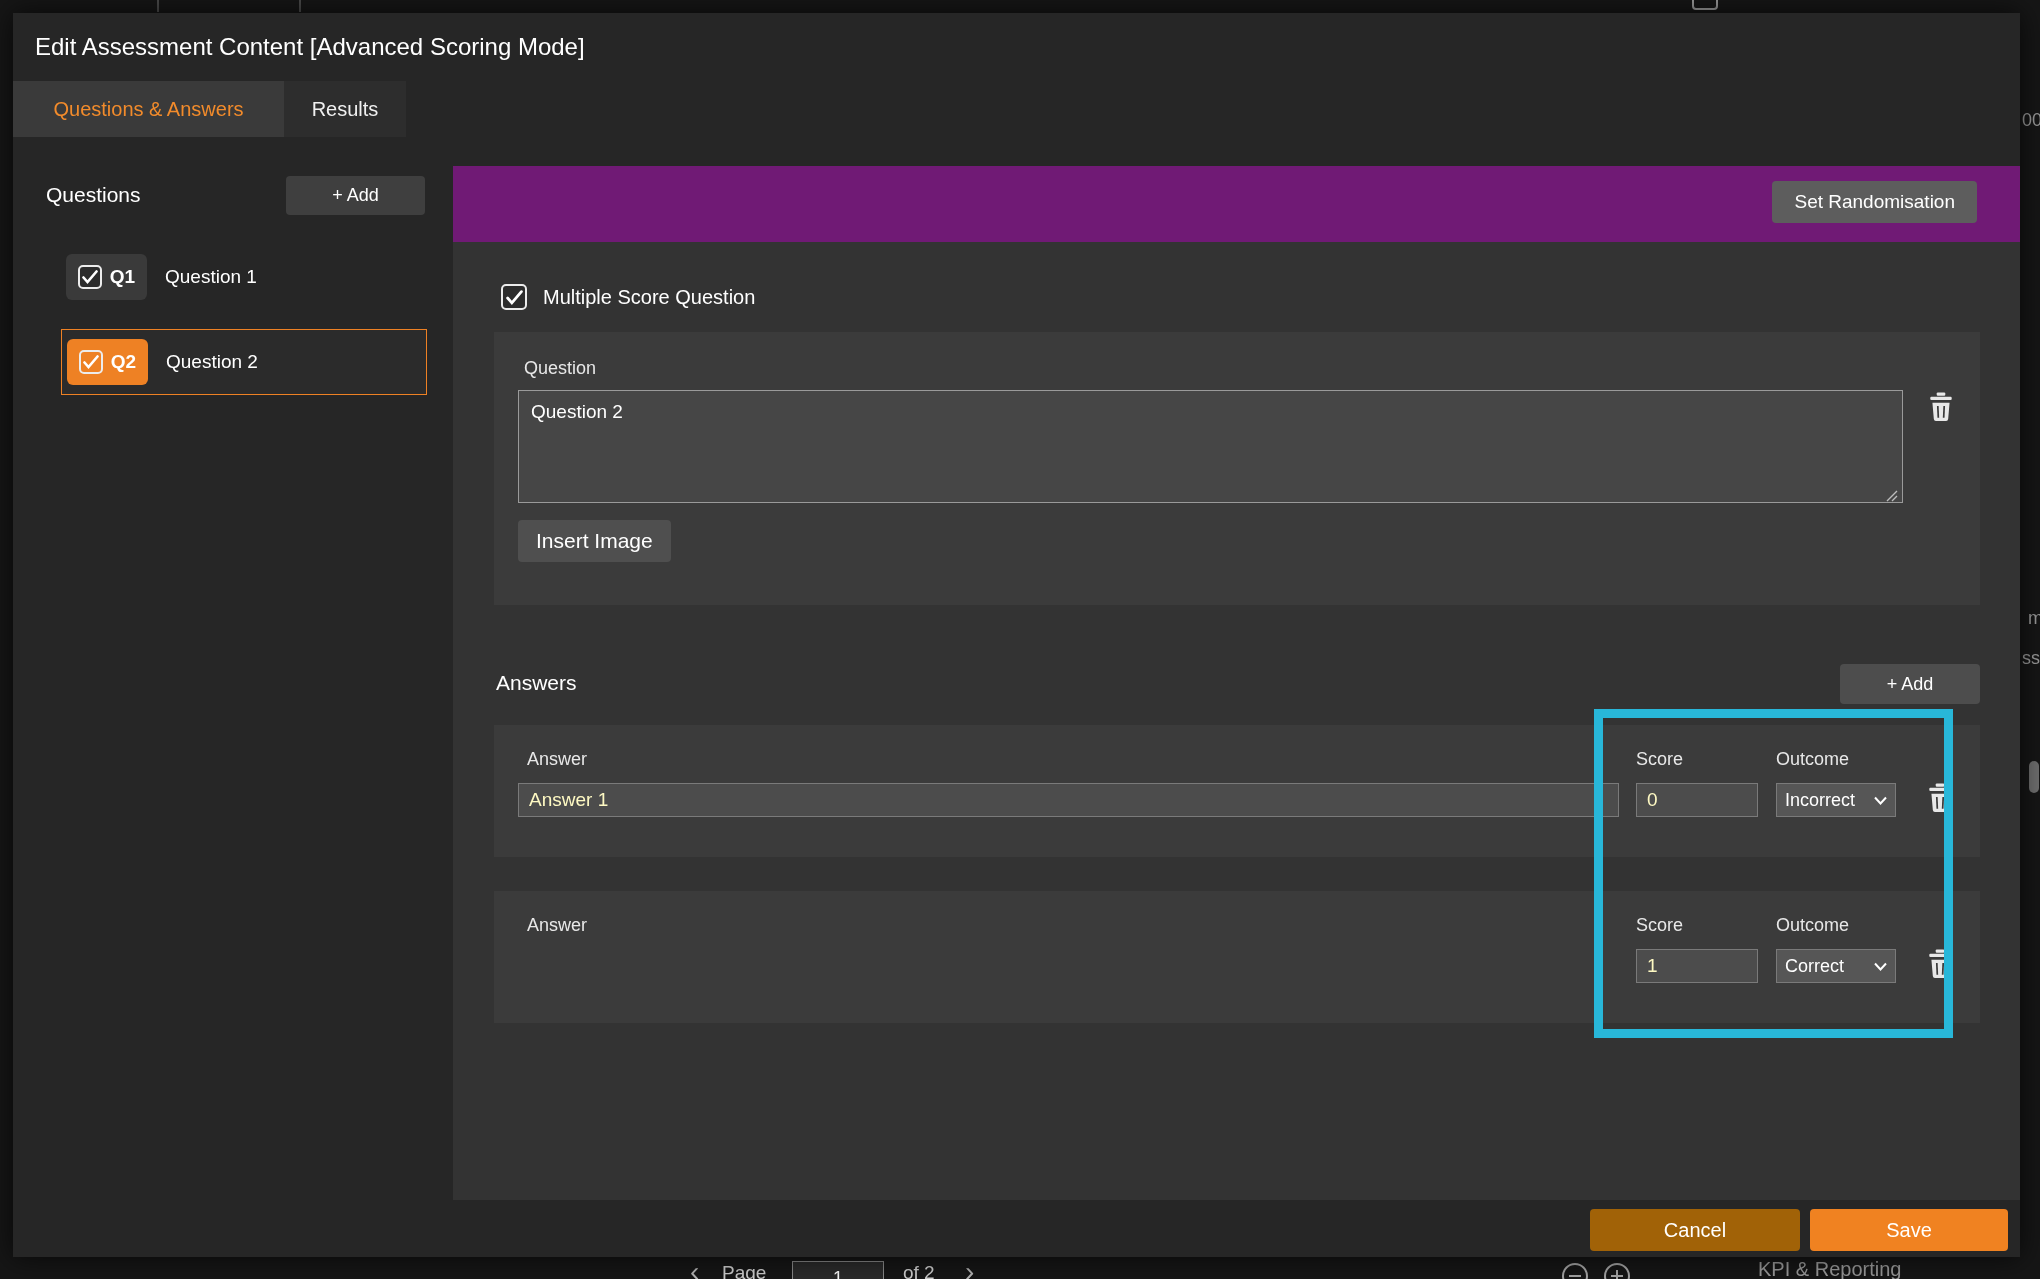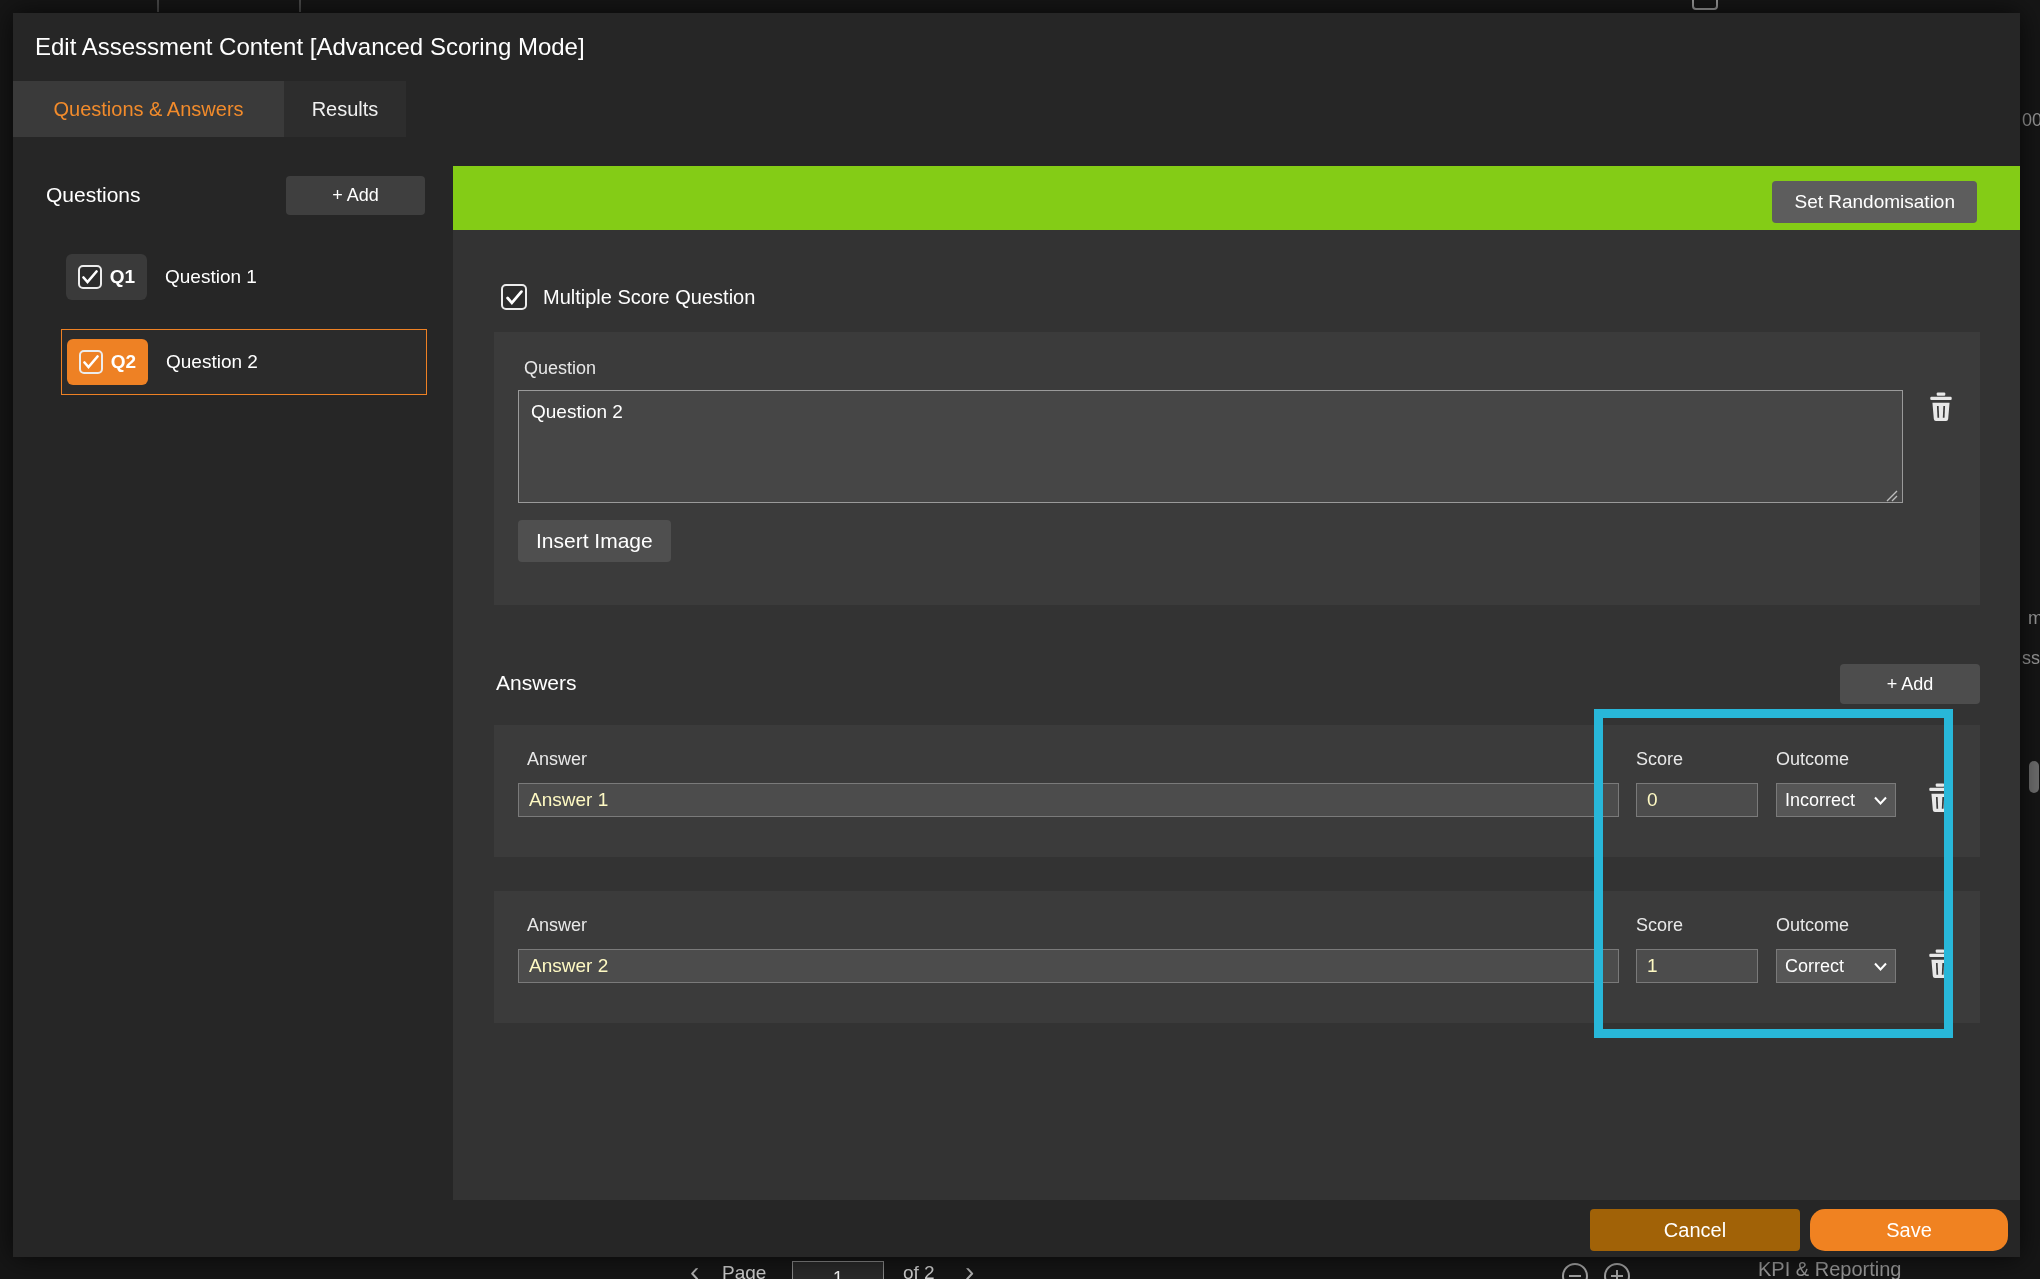--- a/index.html
+++ b/index.html
@@ -61,21 +61,21 @@
   .cb {
     width:24px; height:24px; border:2px solid #ececec; border-radius:5px;
     display:flex; align-items:center; justify-content:center; flex:0 0 auto; cursor:pointer;
   }
   .cb-dark { background:#2c2c2c; }
   .q-badge-label { color:#fff; font-size:19px; font-weight:700; }
   .q-title { margin-left:18px; font-size:19px; color:#fff; }
 
   
   .main { position:absolute; left:440px; top:153px; width:1567px; height:1034px; background:#333333; }
-  .strip { position:absolute; left:0; top:0; width:100%; height:64px; background:#84cc16; }
+  .strip { position:absolute; left:0; top:0; width:100%; height:76px; background:#701a75; }
   .btn-randomisation { position:absolute; right:43px; top:15px; height:42px; padding:0 22px; background:#5d5d5d; font-size:19px; }
 
   .mcq-row { position:absolute; left:48px; top:118px; display:flex; align-items:center; gap:16px; }
   .cb-big { width:26px; height:26px; }
   .mcq-label { font-size:20px; color:#fff; }
 
   .card { position:absolute; left:41px; width:1486px; background:#3b3b3b; }
   .question-card { top:166px; height:273px; }
   .field-label { position:absolute; font-size:18px; color:#e8e8e8; }
   .q-label { left:30px; top:26px; }
@@ -111,21 +111,21 @@
   }
   .trash-a { left:1433px; top:58px; }
 
   .cyan-box {
     position:absolute; left:1141px; top:543px; width:359px; height:329px;
     border:9px solid #28b7d9; pointer-events:none; z-index:5;
   }
 
   
   .btn-cancel { position:absolute; left:1577px; top:1196px; width:210px; height:42px; background:#a16207; font-size:20px; }
-  .btn-save   { position:absolute; left:1797px; top:1196px; width:198px; height:42px; background:#f08221; font-size:20px;border-radius:15px; }
+  .btn-save   { position:absolute; left:1797px; top:1196px; width:198px; height:42px; background:#f08221; font-size:20px; }
 </style>
 </head>
 <body>
 
 <div class="screen">
 
   <div class="frag-line" style="left:157px;"></div>
   <div class="frag-line" style="left:299px;"></div>
   <div class="frag frag-top-icon"></div>
   <div class="frag frag-00">00</div>
@@ -248,21 +248,20 @@
             <line x1="9" y1="13" x2="9.5" y2="24" stroke="#3b3b3b" stroke-width="1.6"></line>
             <line x1="15" y1="13" x2="14.5" y2="24" stroke="#3b3b3b" stroke-width="1.6"></line>
           </svg>
         </button>
       </div>
 
       <div class="card answer-card answer-card-2">
         <span class="field-label lbl-answer">Answer</span>
         <span class="field-label lbl-score">Score</span>
         <span class="field-label lbl-outcome">Outcome</span>
-        <input class="inp inp-answer" value="Answer 2" style="">
         <input class="inp inp-score" value="1" style="">
         <div class="sel-outcome">
           <span>Correct</span>
           <svg width="13" height="9" viewBox="0 0 13 9">
               <path d="M1 1.5l5.5 6L12 1.5" fill="none" stroke="#fff" stroke-width="2"></path>
             </svg>
         </div>
         <button class="icon-btn trash-a">
           <svg width="26" height="30" viewBox="0 0 24 28">
             <rect x="8" y="0.5" width="8" height="3" rx="1" fill="#e8e8e8"></rect>

